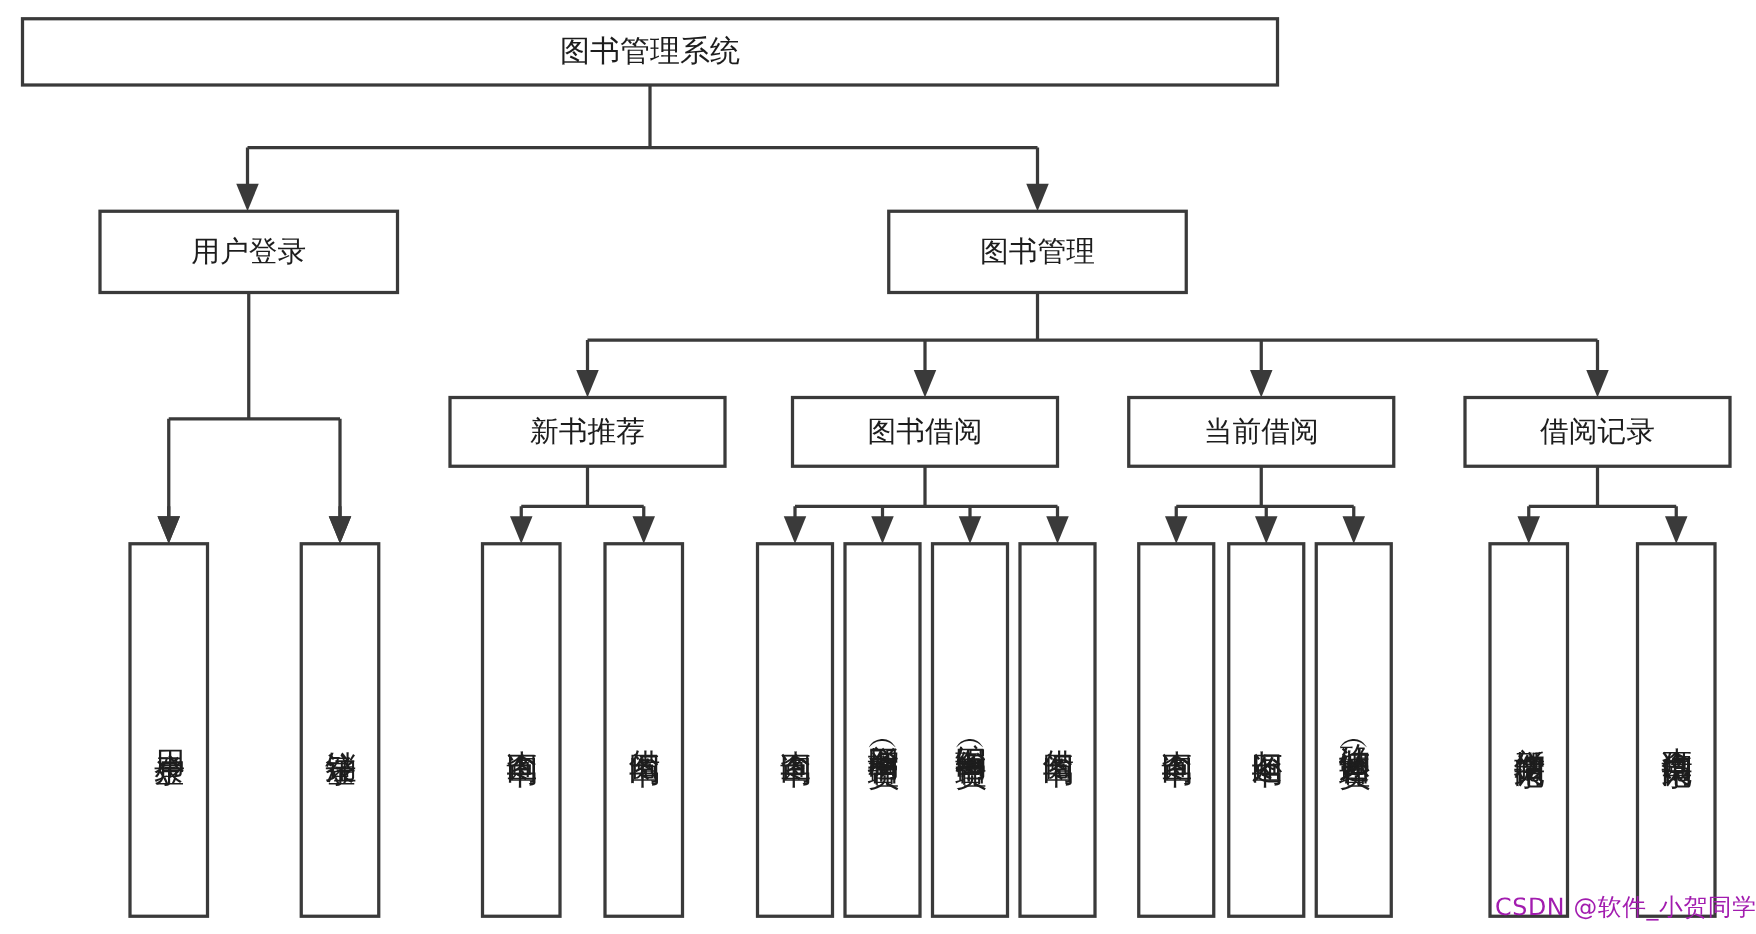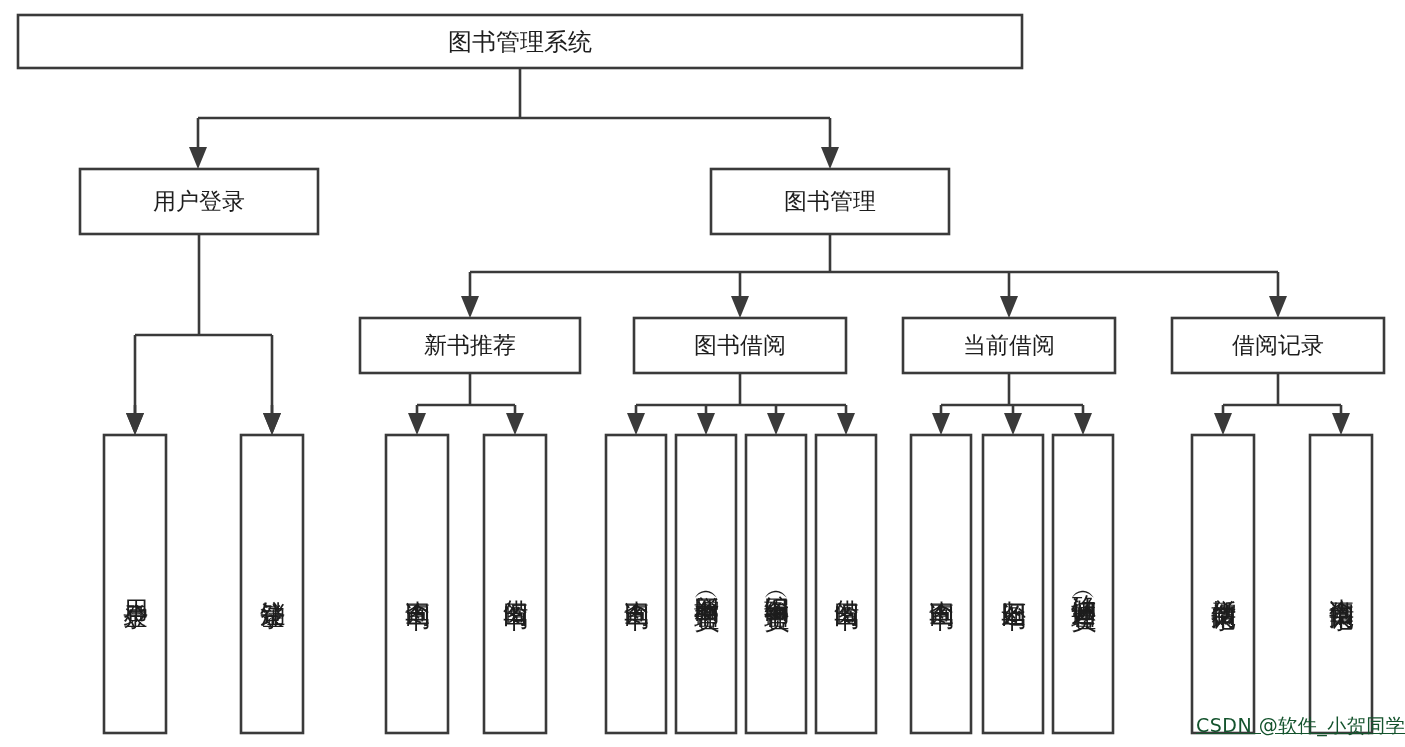--- a/index.html
+++ b/index.html
@@ -71,27 +71,26 @@
     font-family: "DejaVu Sans", "Liberation Sans", sans-serif;
     font-size: 25px;
     line-height: 1.06;
     letter-spacing: 2px;
     color: #1d1d1d;
     white-space: nowrap;
     text-align: center;
   }
   .watermark {
     position: absolute;
-    color: #14532d;
+    color: #a21caf;
     font-family: "DejaVu Sans", "Liberation Sans", sans-serif;
     font-size: 19px;
     letter-spacing: 0.5px;
     white-space: nowrap;
     user-select: none;
-    text-decoration: underline;
   }
 </style>
 </head>
 <body>
 
 <div id="diagram-root">
   <svg class="diagram-canvas" viewBox="0 0 1405 747" xmlns="http://www.w3.org/2000/svg">
     <g id="connector-layer">
         <line x1="520" y1="68" x2="520" y2="118" class="connector"></line>
         <line x1="198" y1="118" x2="830" y2="118" class="connector"></line>

